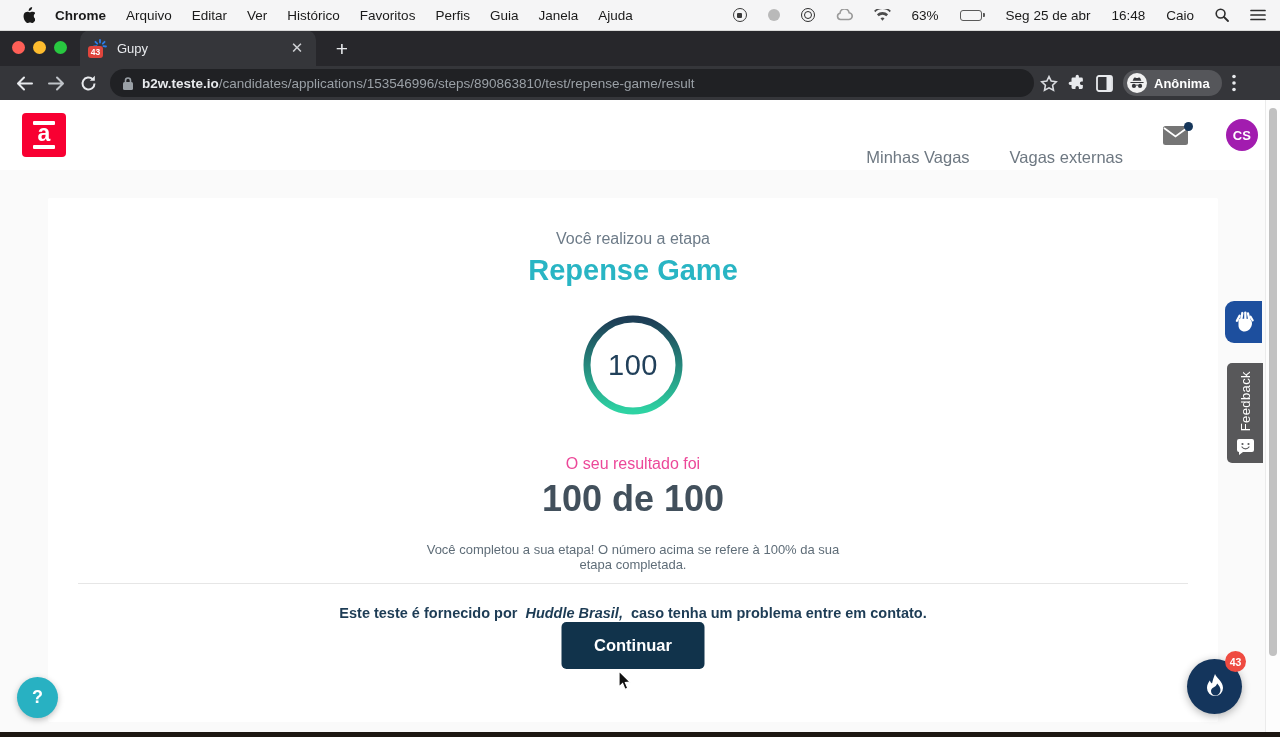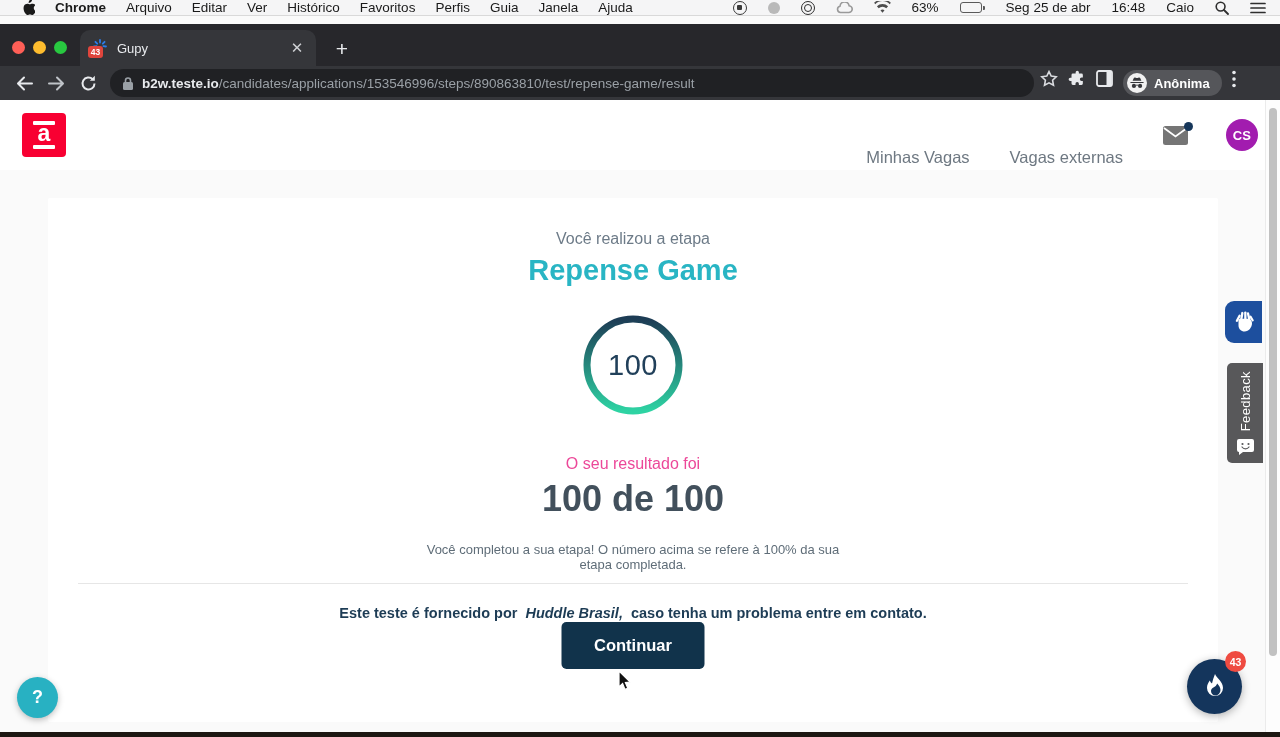--- a/index.html
+++ b/index.html
@@ -1,20 +1,20 @@
 <!DOCTYPE html>
 <html><head>
 <meta charset="utf-8">
 <style>
   * { margin:0; padding:0; box-sizing:border-box; }
   html,body { width:1280px; height:737px; overflow:hidden; }
   body { font-family:"Liberation Sans","DejaVu Sans",sans-serif; position:relative; background:#fafafa; }
 
   
-  .menubar { position:absolute; top:0; left:0; width:1280px; height:16px; background:#f5f5f6;
+  .menubar { position:absolute; top:0; left:0; width:1280px; height:31px; background:#f5f5f6;
     display:flex; align-items:center; justify-content:space-between; padding:0 10px;
     font-size:13.5px; color:#1a1a1a; border-bottom:1px solid #d9d9d9; z-index:50;}
   .menubar-left { display:flex; align-items:center; gap:0; }
   .menubar-left > span { padding:0 10px; white-space:nowrap; }
   .mb-apple { display:inline-flex; padding:0 12px 0 8px; }
   .mb-chrome { font-weight:700; }
   .menubar-right { display:flex; align-items:center; gap:13px; }
   .menubar-right > span { white-space:nowrap; display:inline-flex; align-items:center; padding:0 4px;}
   .icon-record { width:14px;height:14px;border:1.6px solid #3a3a3a;border-radius:50%;display:inline-flex;align-items:center;justify-content:center;}
   .icon-record::after{content:"";width:5px;height:5px;background:#3a3a3a;border-radius:1px;}
@@ -44,21 +44,21 @@
 
   
   .toolbar { position:absolute; top:66px; left:0; width:1280px; height:34px; background:#35363a;
     display:flex; align-items:center; padding:0 8px; z-index:40;}
   .nav-btn { width:26px; height:26px; display:flex; align-items:center; justify-content:center; margin:0 3px; border-radius:50%; }
   .omnibox { height:28px; flex:0 0 auto; width:924px; background:#202124; border-radius:14px;
     display:flex; align-items:center; padding:0 12px; margin-left:6px; }
   .omnibox .url { font-size:13.5px; white-space:nowrap; overflow:hidden; margin-left:8px;}
   .url .domain { color:#e8eaed; font-weight:700;}
   .url .path { color:#9aa0a6; }
-  .tb-right { display:flex; align-items:flex-start; margin-left:6px; gap:10px;}
+  .tb-right { display:flex; align-items:center; margin-left:6px; gap:10px;}
   .incog-pill { height:26px; background:#55565a; border-radius:13px; display:flex; align-items:center; gap:7px; padding:0 12px 0 4px;}
   .incog-circle { width:20px; height:20px; background:#f1f1f1; border-radius:50%; display:flex; align-items:center; justify-content:center;}
   .incog-label { color:#fff; font-size:13px; font-weight:600;}
 
   
   .site-header { position:absolute; top:100px; left:0; width:1280px; height:70px; background:#ffffff;
     display:flex; align-items:center; padding:0 22px; z-index:10;}
   .logo { width:44px; height:44px; background:#f80032; border-radius:4px; position:relative; }
   .logo .bar { position:absolute; left:11px; width:22px; height:4px; background:#fff; border-radius:1px;}
   .logo .bar.top{ top:8px;} .logo .bar.bot{ bottom:8px;}

